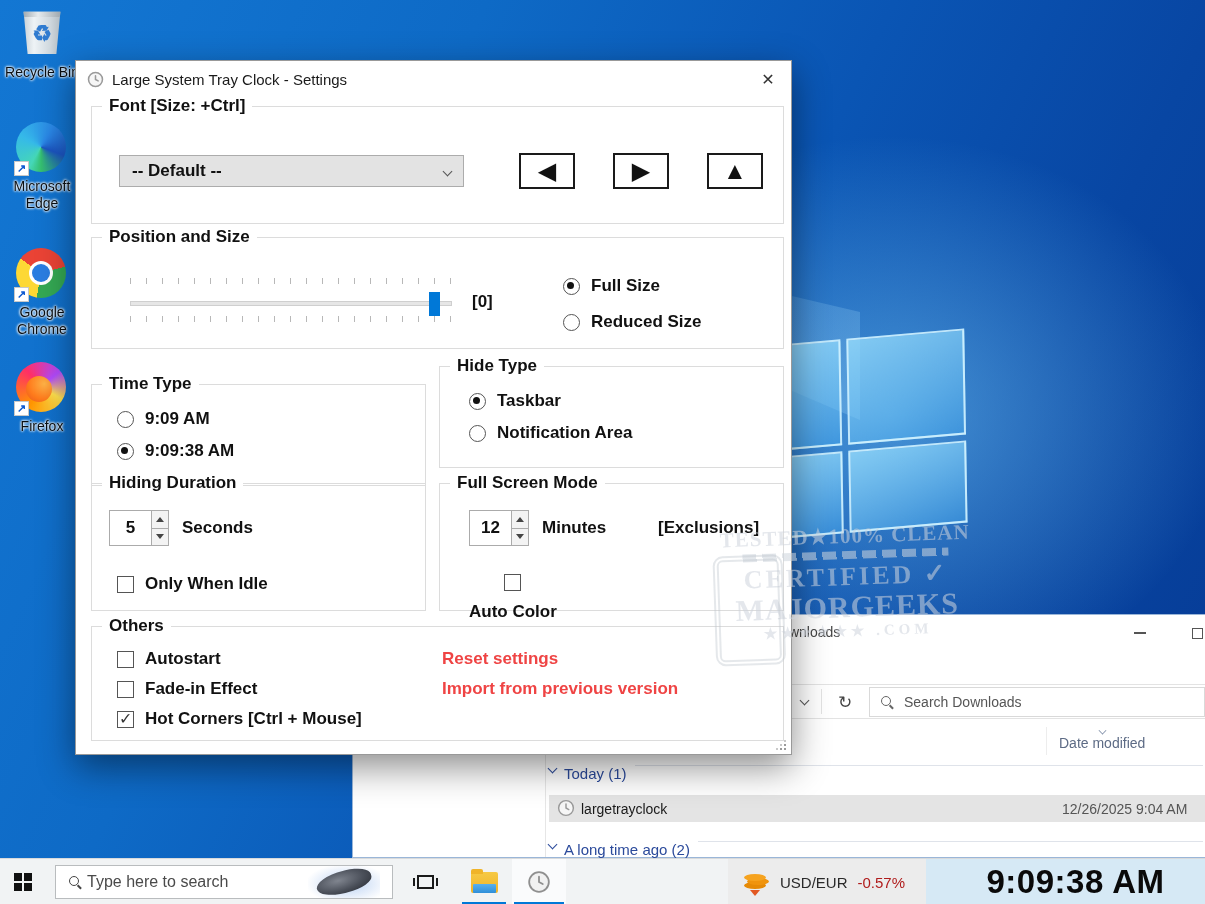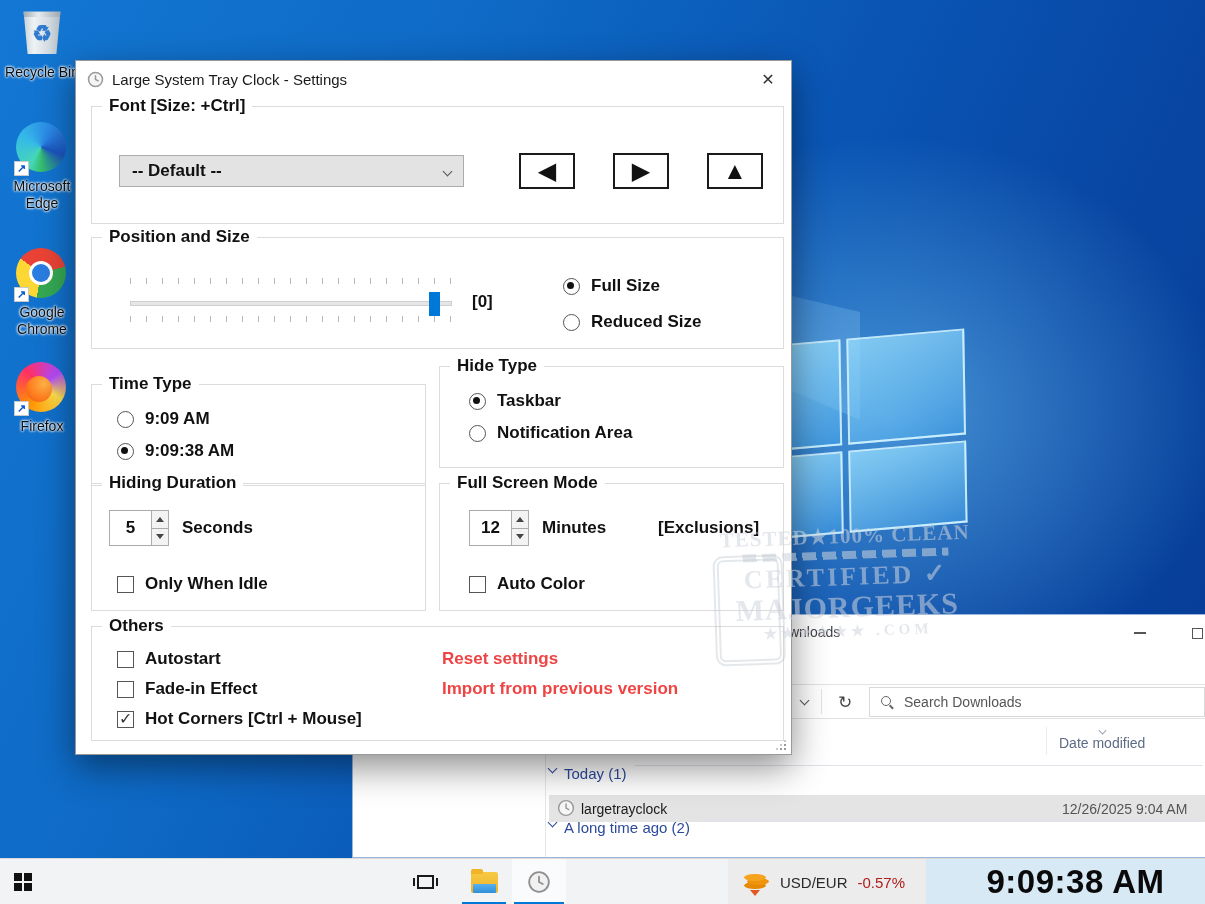--- a/index.html
+++ b/index.html
@@ -265,21 +265,21 @@
         <svg width="18" height="18" viewBox="0 0 20 20">
             <circle cx="10" cy="10" r="8.2" fill="#f6f6f6" stroke="#9a9a9a" stroke-width="1.6"></circle>
             <path d="M10 5.6V10l3.1 1.7" stroke="#9a9a9a" stroke-width="1.6" fill="none" stroke-linecap="round"></path>
           </svg>
       </span>
       <span class="nm">largetrayclock</span>
       <span class="cell" style="left:513px;">12/26/2025 9:04 AM</span>
 
     </div>
 
-    <div class="grp" style="top:204px;">
+    <div class="grp" style="top:226px;">
       <span class="chev"></span>
       <span class="gl">A long time ago (2)</span>
       <span class="rule"></span>
     </div>
   </div>
 
   <div class="dlg">
     <div class="dlg-title">
       <span class="ic">
         <svg width="17" height="17" viewBox="0 0 20 20">
@@ -373,21 +373,21 @@
           <span class="sb">
               <i class="tri-up"></i>
             </span>
           <span class="sb">
               <i class="tri-dn"></i>
             </span>
         </span>
       </div>
       <span class="blabel" style="position:absolute;left:102px;top:34px;">Minutes</span>
       <span class="blabel" style="position:absolute;left:218px;top:34px;">[Exclusions]</span>
-      <div class="opt" style="left:29px;top:90px;">
+      <div class="opt" style="left:29px;top:90px;flex-direction:column;">
         <span class="cb"></span>
         <span class="blabel">Auto Color</span>
       </div>
     </div>
 
     <div class="grpbox" style="left:15px;top:565px;width:693px;height:115px;">
       <span class="legend">Others</span>
       <div class="opt" style="left:25px;top:22px;">
         <span class="cb"></span>
         <span class="blabel">Autostart</span>
@@ -415,20 +415,27 @@
     <div class="l4">★★★★★★ .COM</div>
   </div>
 
   <div class="taskbar">
     <div class="start">
         <i></i>
         <i></i>
         <i></i>
         <i></i>
       </div>
+    <div class="tsearch">
+      <span class="mag" style="color:#444;"></span>
+      <input placeholder="Type here to search" style="">
+      <div class="rockwrap">
+          <div class="rock"></div>
+        </div>
+    </div>
     <div class="tbtn" style="left:406px;width:38px;">
       <span class="tv"></span>
     </div>
     <div class="tbtn" style="left:460px;width:48px;">
       <span class="folder">
           <span class="back"></span>
           <span class="front"></span>
         </span>
       <span class="underline"></span>
     </div>

